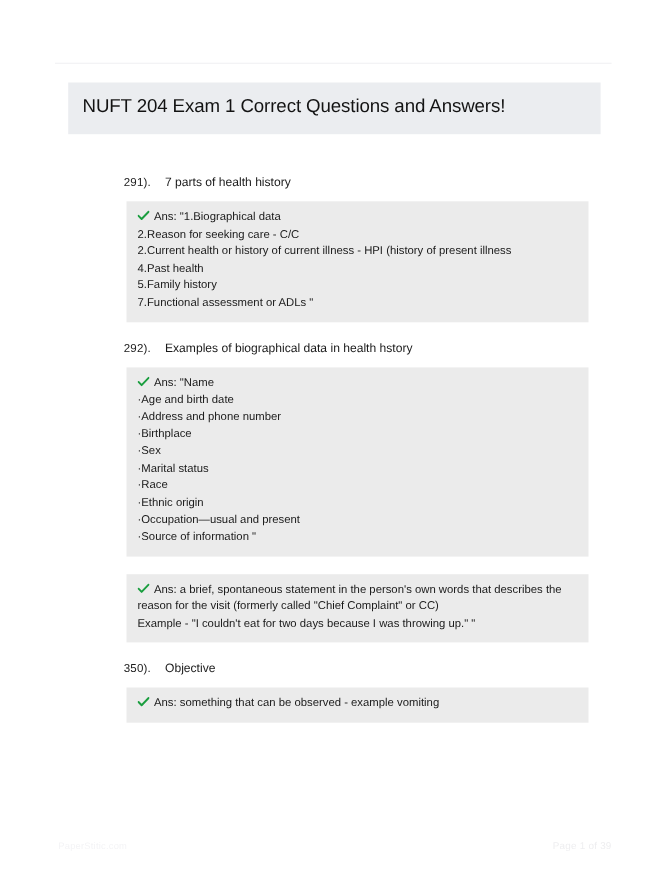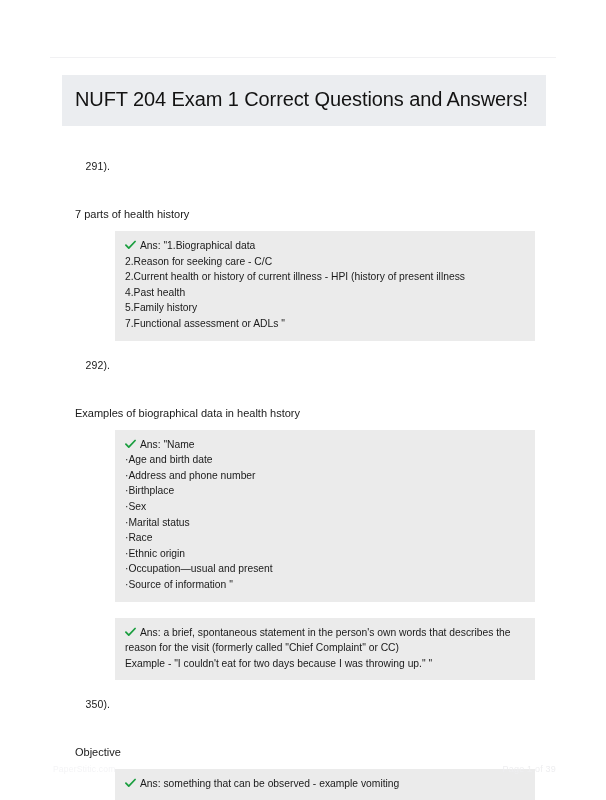--- a/index.html
+++ b/index.html
@@ -30,42 +30,41 @@
     background: #f1f1f3;
   }
   .doc-title {
     position: absolute;
     left: 62px;
     top: 75px;
     width: 484px;
     box-sizing: border-box;
     background: #ebedf0;
     padding: 11px 13px 13px 13px;
-    font-size: 20px;
+    font-size: 17px;
     line-height: 1.34;
     font-weight: 400;
     color: #131313;
     letter-spacing: -0.1px;
   }
   .qa-list {
     position: absolute;
     left: 0;
     top: 158px;
     width: 606px;
   }
   .qa-item {
     position: relative;
     padding: 0 0 0 0;
     margin-bottom: 16px;
   }
   .q-row {
     display: flex;
     align-items: flex-start;
-    padding-left: 62px;
-    flex-direction: column;
+    padding-left: 89px;
   }
   .q-num {
     width: 48px;
     flex: 0 0 48px;
     text-align: right;
     font-size: 10.5px;
     line-height: 17px;
     color: #1a1a1a;
     padding-right: 0;
     letter-spacing: 0.1px;

